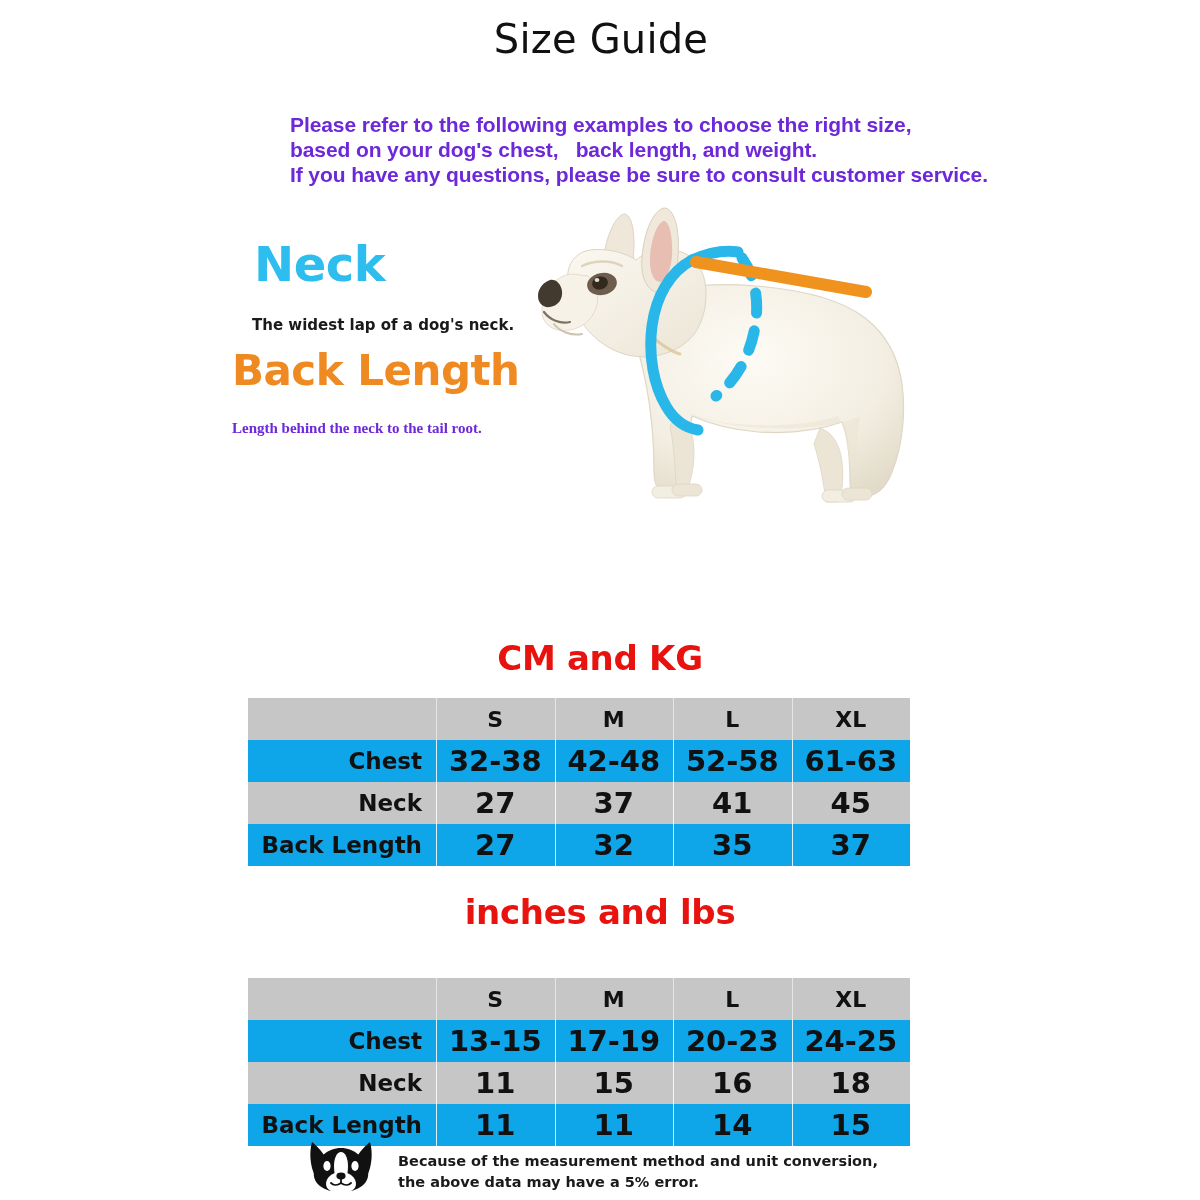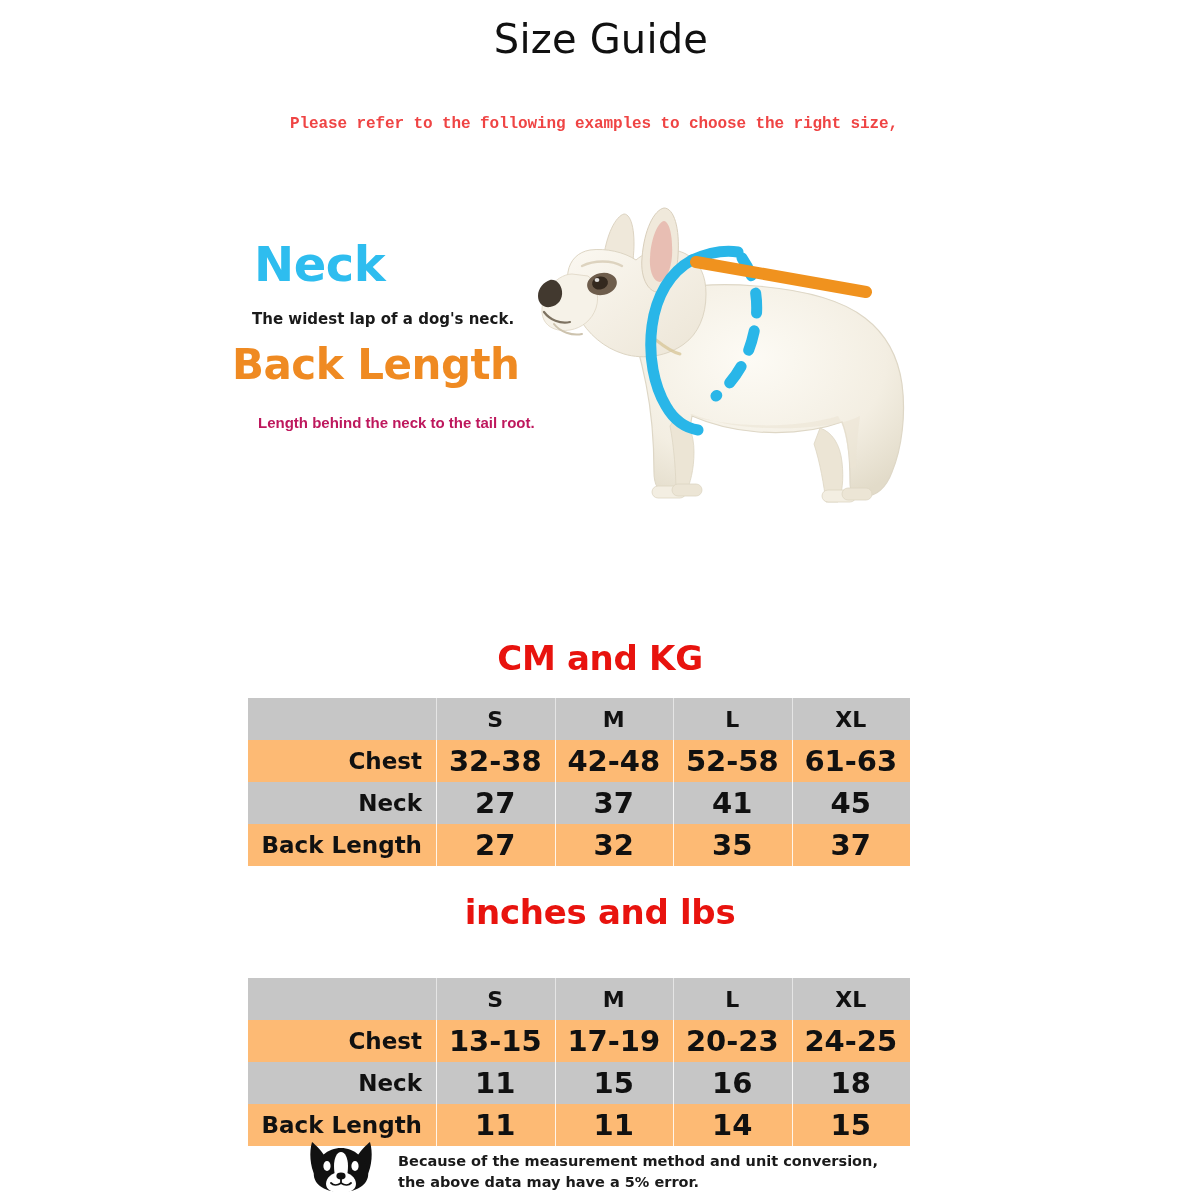--- a/index.html
+++ b/index.html
@@ -28,25 +28,25 @@
     letter-spacing: 0.2px;
     font-family: "DejaVu Sans", sans-serif;
   }
 
   
   .intro {
     position: absolute;
     top: 112px;
     left: 290px;
     width: 680px;
-    color: #ef4444;
-    font-size: 16px;
+    color: #6d28d9;
+    font-size: 21px;
     font-weight: 700;
     line-height: 25px;
-    font-family: Liberation Mono, monospace;
+    font-family: Liberation Sans, sans-serif;
     letter-spacing: -0.1px;
   }
   .intro div { white-space: pre; }
 
   
   .legend {
     position: absolute;
     top: 240px;
     left: 232px;
     width: 350px;
@@ -57,41 +57,40 @@
     color: #2ebdef;
     line-height: 1;
     letter-spacing: -0.5px;
     margin-left: 22px;
     font-family: "DejaVu Sans", sans-serif;
   }
   .legend-neck-desc {
     font-size: 15px;
     font-weight: 700;
     color: #1a1a1a;
-    margin-top: 22px;
+    margin-top: 28px;
     margin-left: 20px;
     font-family: "DejaVu Sans", sans-serif;
   }
   .legend-back-title {
     font-size: 42px;
     font-weight: 800;
     color: #ef8a22;
     line-height: 1;
     letter-spacing: -0.5px;
     margin-top: 16px;
     margin-left: 0px;
     font-family: "DejaVu Sans", sans-serif;
   }
   .legend-back-desc {
     font-size: 15px;
     font-weight: 700;
-    color: #be185d;
+    color: #6d28d9;
     margin-top: 28px;
-    margin-left: 26px;
-    font-family: Liberation Sans, sans-serif;
+    font-family: Liberation Serif, serif;
   }
 
   
   .dog-figure {
     position: absolute;
     top: 200px;
     left: 520px;
     width: 430px;
     height: 360px;
   }
@@ -133,21 +132,21 @@
     height: 42px;
     font-size: 29px;
     font-weight: 700;
     color: #111111;
     text-align: center;
     vertical-align: middle;
   }
   .size-table thead tr { background: #c6c6c6; }
   .size-table thead th { font-weight: 700; font-size: 22px; }
   .size-table tbody tr.row-shaded { background: #c6c6c6; }
-  .size-table tbody tr.row-plain  { background: #fdba74; }
+  .size-table tbody tr.row-plain  { background: #0ea5e9; }
 
   .size-table td.label-cell {
     text-align: right;
     padding-right: 14px;
     font-size: 23px;
     font-weight: 700;
   }
   
   .size-table td.val-cell,
   .size-table th.val-cell {
@@ -177,20 +176,22 @@
   }
   .footer-text div { white-space: pre; }
 </style>
 </head>
 <body>
 
 <div class="page-title">Size Guide</div>
 
 <div class="intro">
   <div>Please refer to the following examples to choose the right size,</div>
+  <div>based on your dog's chest,   back length, and weight.</div>
+  <div>If you have any questions, please be sure to consult customer service.</div>
 </div>
 
 <div class="legend">
   <div class="legend-neck-title">Neck</div>
   <div class="legend-neck-desc">The widest lap of a dog's neck.</div>
   <div class="legend-back-title">Back Length</div>
   <div class="legend-back-desc">Length behind the neck to the tail root.</div>
 </div>
 
 <div class="dog-figure">

